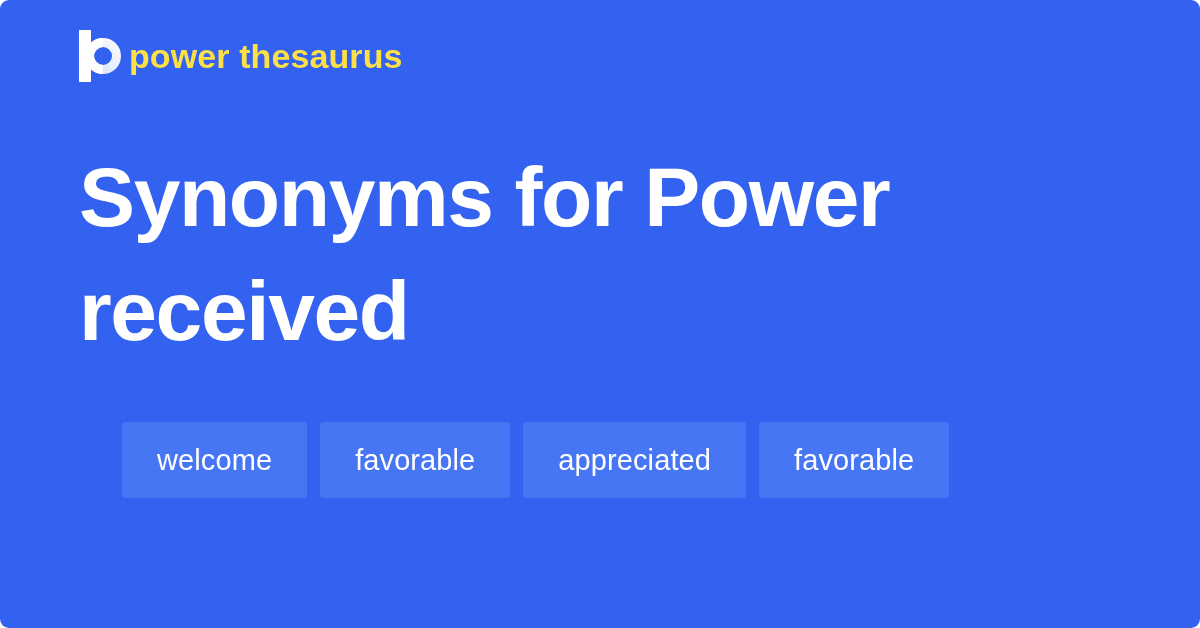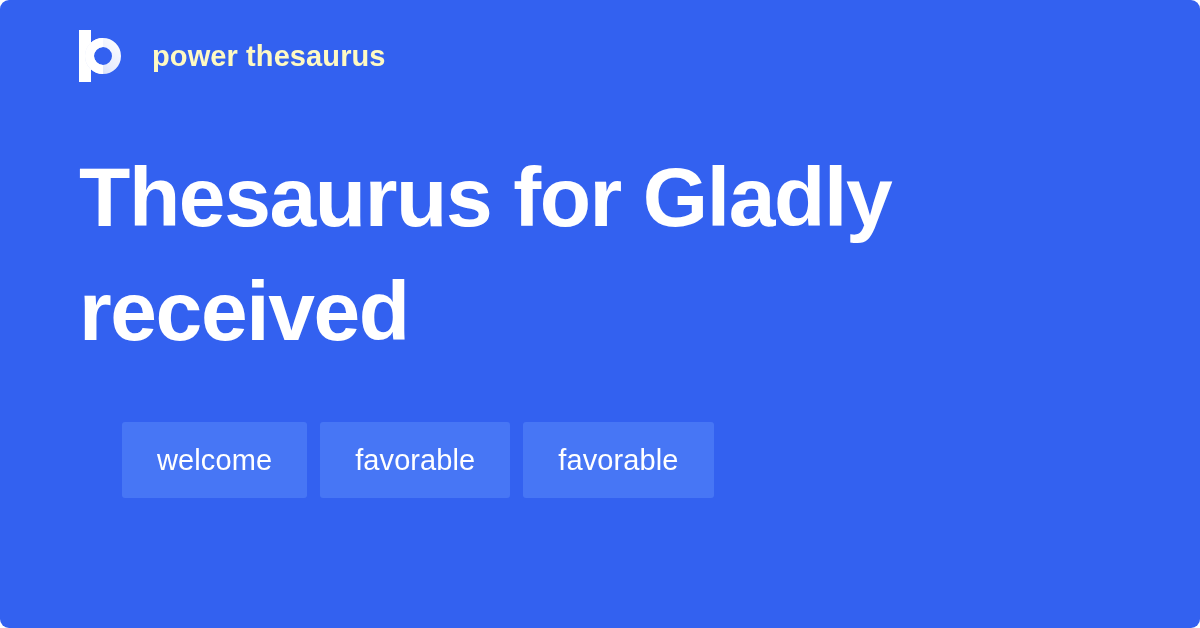--- a/index.html
+++ b/index.html
@@ -37,25 +37,24 @@
   }
 
   .brand-logo {
     width: 50px;
     height: 52px;
     display: block;
     flex: 0 0 auto;
   }
 
   .brand-name {
-    margin-left: 23px;
-    font-size: 29px;
+    font-size: 34px;
     line-height: 52px;
     letter-spacing: 0.1px;
-    color: #fef9c3;
+    color: #fde047;
     font-weight: 600;
     white-space: nowrap;
     text-transform: lowercase;
   }
 
   
   .headline {
     position: absolute;
     left: 79px;
     top: 140px;
@@ -115,21 +114,22 @@
       <rect x="0" y="0" width="12" height="52" fill="#FFFFFF"></rect>
 
       <path d="M24,8 a18,18 0 1,1 0,36 a18,18 0 1,1 0,-36 Z
                M24,17 a9,9 0 1,0 0,18 a9,9 0 1,0 0,-18 Z" fill="url(#bowlGrad)" fill-rule="evenodd"></path>
 
       <path d="M24,8 a18,18 0 0,0 0,36 L24,35 a9,9 0 0,1 0,-18 Z" fill="#FFFFFF"></path>
     </svg>
     <span class="brand-name">Power Thesaurus</span>
   </div>
 
-  <h1 class="headline">Thesaurus for Gladly received</h1>
+  <h1 class="headline">Synonyms for Power received</h1>
 
   <div class="chips">
     <span class="chip">welcome</span>
     <span class="chip">favorable</span>
+    <span class="chip">appreciated</span>
     <span class="chip">favorable</span>
   </div>
 
 </div>
 
 </body></html>

